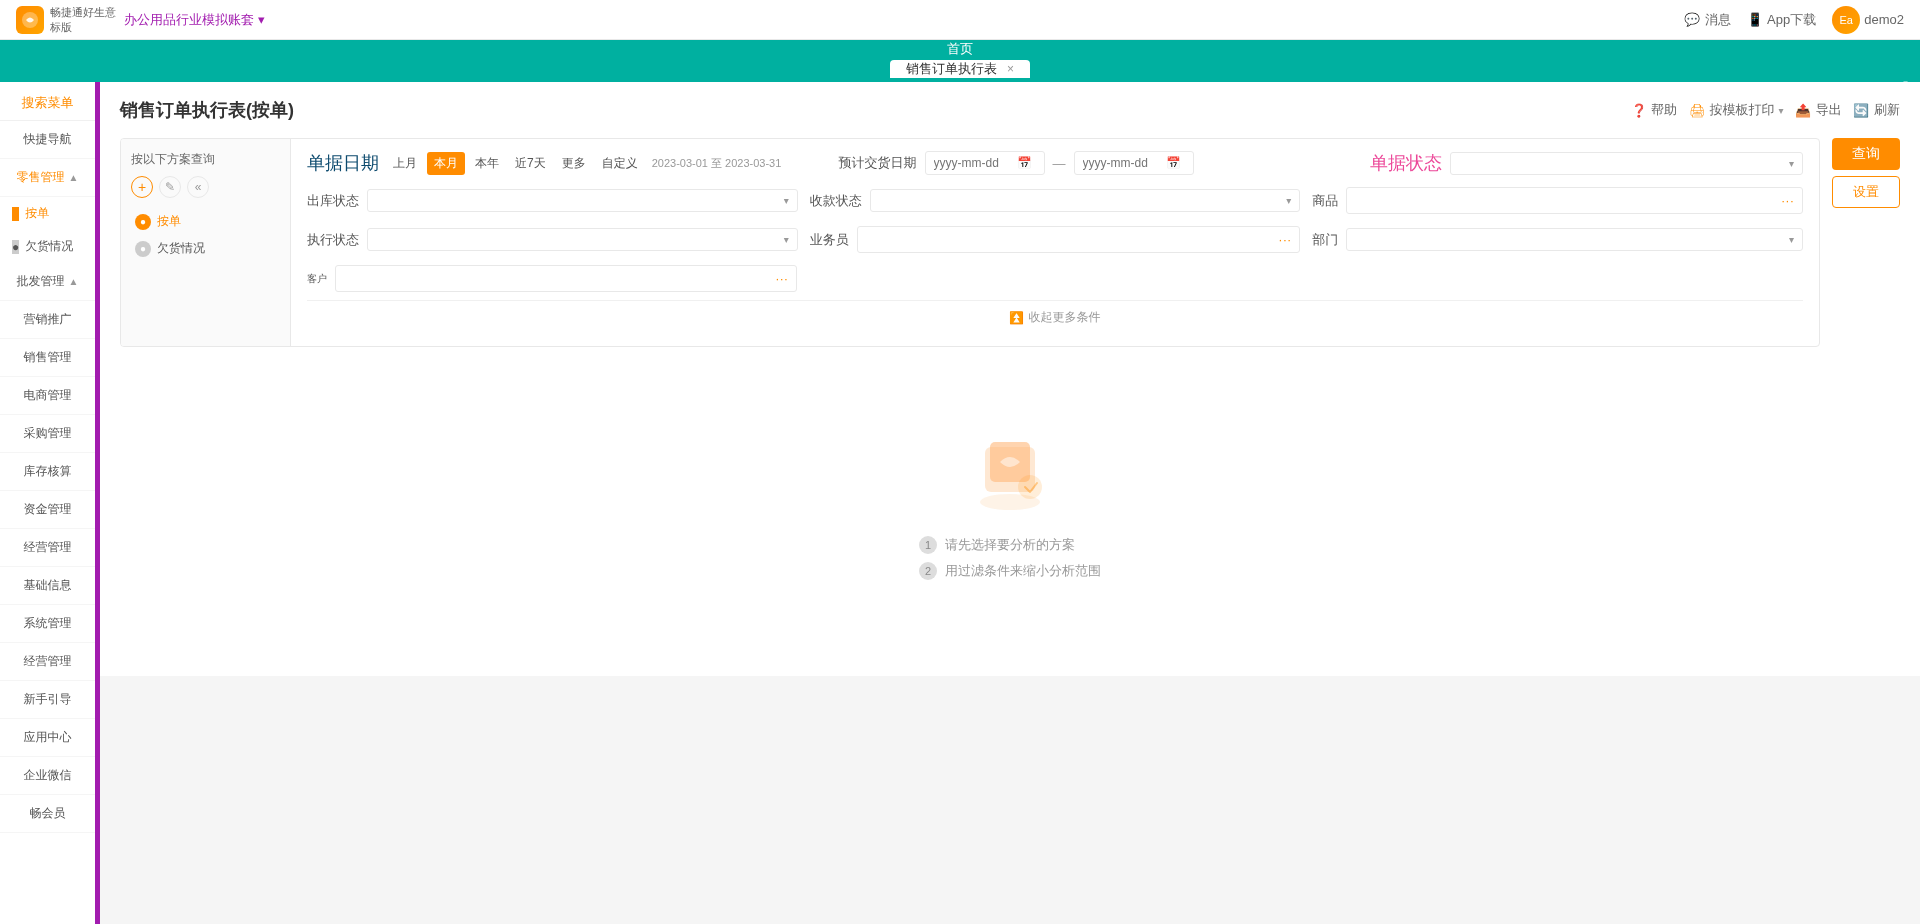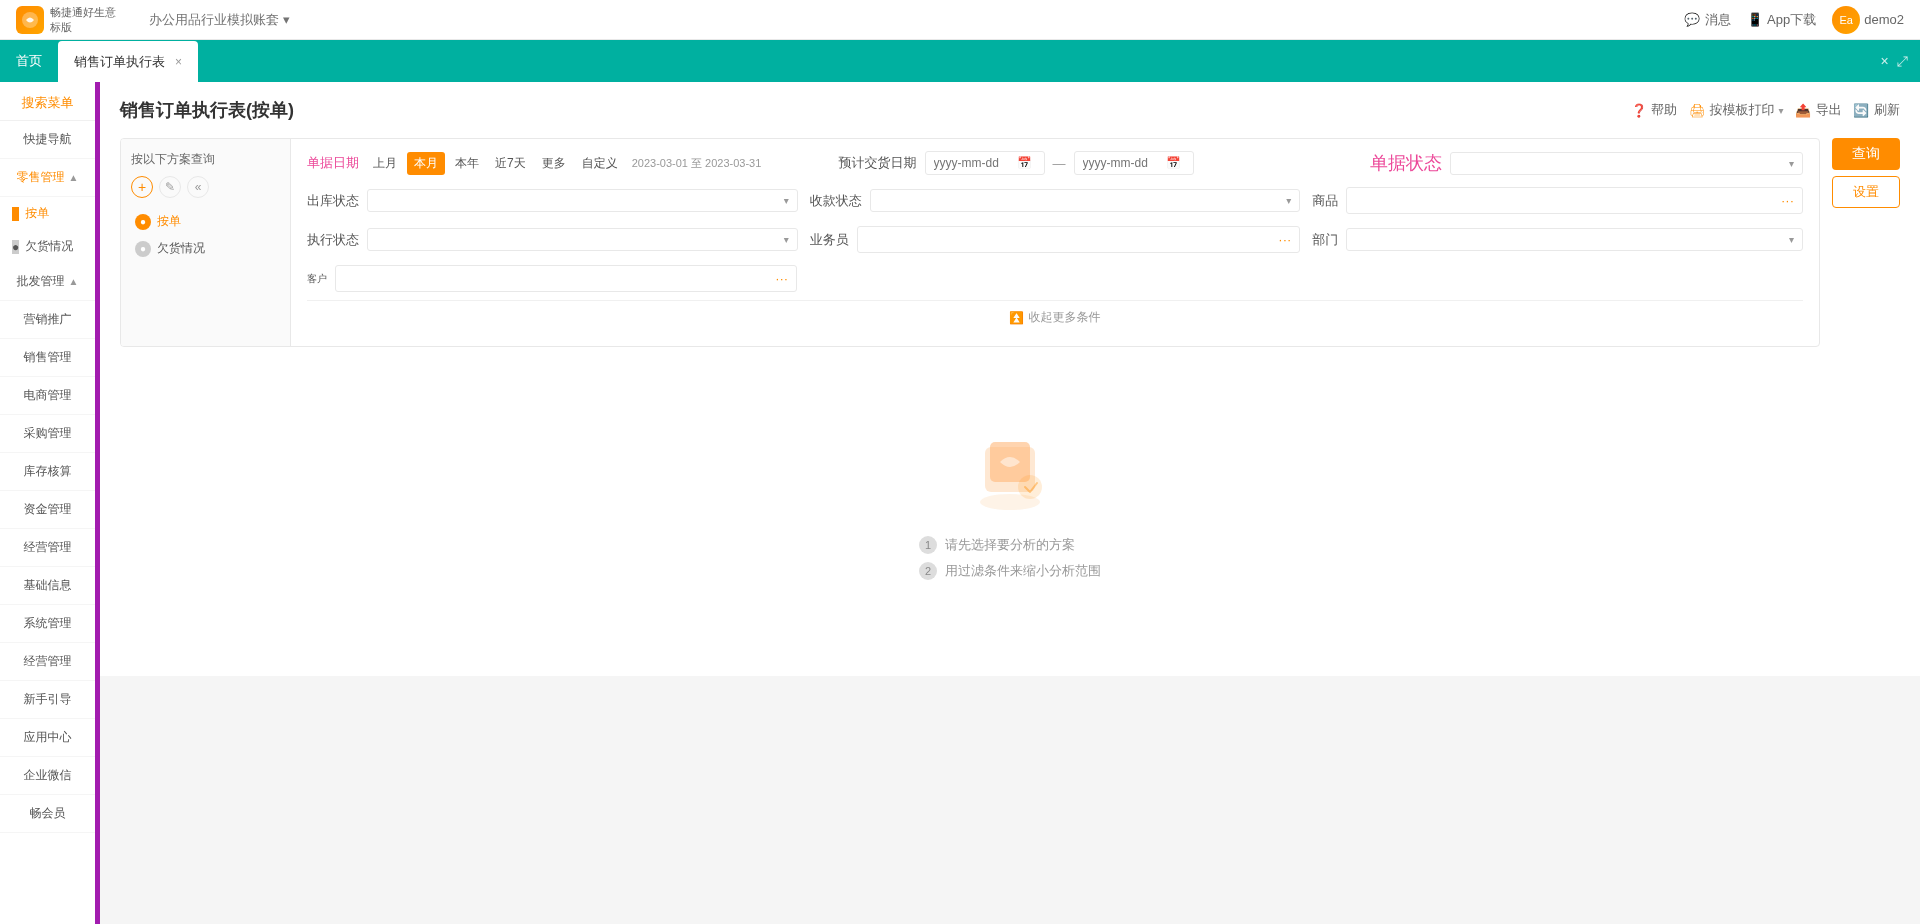--- a/index.html
+++ b/index.html
@@ -13,33 +13,34 @@
       align-items: center;
       justify-content: space-between;
       padding: 0 16px;
       border-bottom: 1px solid #e8e8e8;
       flex-shrink: 0;
     }
     .top-header-left { display: flex; align-items: center; gap: 8px; }
     .logo-area { display: flex; align-items: center; gap: 6px; }
     .logo-icon { width: 28px; height: 28px; background: linear-gradient(135deg, #ff8c00, #ffa500); border-radius: 6px; display: flex; align-items: center; justify-content: center; color: white; font-size: 12px; font-weight: bold; }
     .logo-text { font-size: 11px; color: #666; line-height: 1.3; }
-    .industry-selector { display: flex; align-items: center; gap: 4px; color: #737373; font-size: 13px; cursor: pointer; margin-left: 25px; }
+    .industry-selector { display: flex; align-items: center; gap: 4px; color: #a21caf; font-size: 13px; cursor: pointer; }
     .top-header-right { display: flex; align-items: center; gap: 16px; }
     .header-action { display: flex; align-items: center; gap: 4px; color: #666; font-size: 13px; cursor: pointer; }
     .user-avatar { width: 28px; height: 28px; background: linear-gradient(135deg, #ff8c00, #ffa500); border-radius: 50%; display: flex; align-items: center; justify-content: center; color: white; font-size: 11px; }
 
     
     .tab-bar {
       background: #00b0a0;
       height: 42px;
       display: flex;
       align-items: center;
       padding: 0 0 0 0;
       flex-shrink: 0;
+      flex-direction: column;
     }
     .tab-item {
       height: 42px;
       display: flex;
       align-items: center;
       padding: 0 16px;
       cursor: pointer;
       color: rgba(255,255,255,0.85);
       font-size: 13px;
       gap: 6px;
@@ -385,21 +386,21 @@
                     <span>欠货情况</span>
                   </div>
                 </div>
               </div>
 
               <div style="flex:1; padding:12px 16px;">
 
                 <div style="display:flex; align-items:center; gap:12px; margin-bottom:12px;">
 
                   <div style="display:flex;align-items:center;gap:8px;flex:1.2;">
-                    <span style="font-size:13px;color:#ec4899;white-space:nowrap;">单据日期</span>
+                    <span style="font-size:18px;color:#0c4a6e;white-space:nowrap;">单据日期</span>
                     <div style="display:flex;align-items:center;gap:4px;">
                       <span style="padding:3px 6px;font-size:12px;cursor:pointer;color:#555;">上月</span>
                       <span style="padding:3px 7px;font-size:12px;cursor:pointer;background:#ff8c00;color:white;border-radius:3px;">本月</span>
                       <span style="padding:3px 6px;font-size:12px;cursor:pointer;color:#555;">本年</span>
                       <span style="padding:3px 6px;font-size:12px;cursor:pointer;color:#555;">近7天</span>
                       <span style="padding:3px 6px;font-size:12px;cursor:pointer;color:#555;">更多</span>
                       <span style="padding:3px 6px;font-size:12px;cursor:pointer;color:#555;">自定义</span>
                     </div>
                     <span style="font-size:11px;color:#999;">2023-03-01 至 2023-03-31</span>
                   </div>

